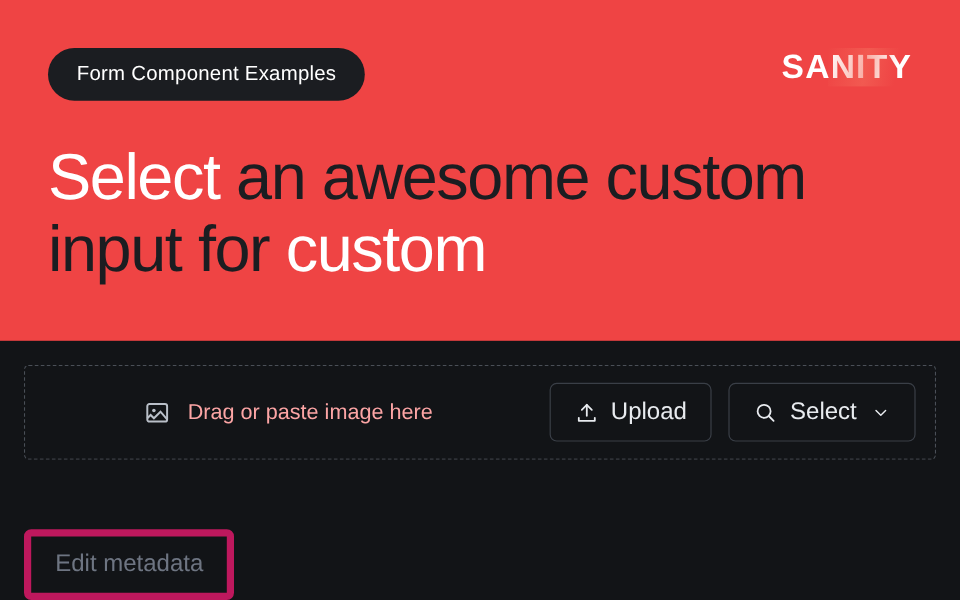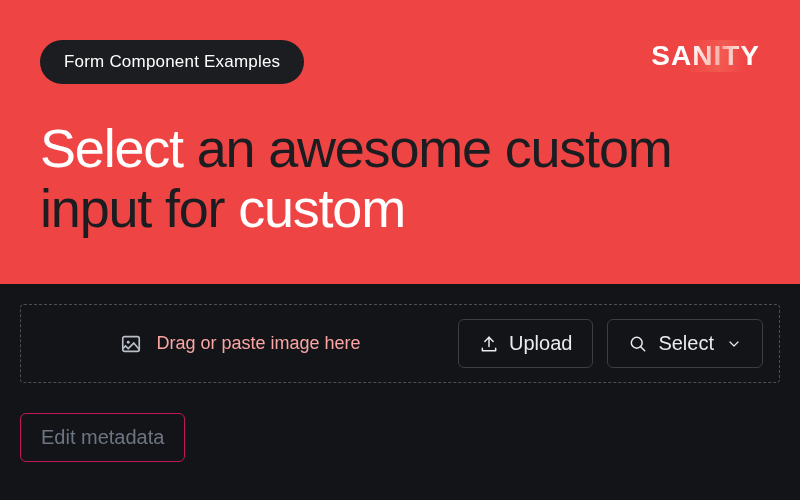--- a/index.html
+++ b/index.html
@@ -88,26 +88,27 @@
     border-radius: 6px;
     cursor: pointer;
   }
   .btn .chev { margin-left: 2px; }
   .meta-row {
     margin-top: 30px;
   }
   .meta-btn {
     display: inline-flex;
     align-items: center;
-    border: 1px solid #be185d;
+    border: 6px solid #be185d;
     background: transparent;
     color: #6E7582;
     font-size: 20px;
     padding: 12px 20px;
     border-radius: 6px;
+    margin-top: 28px;
   }
   svg { display: block; }
 </style>
 </head>
 <body>
 
 <div class="hero">
   <span class="badge">Form Component Examples</span>
 
   <div class="brand">

